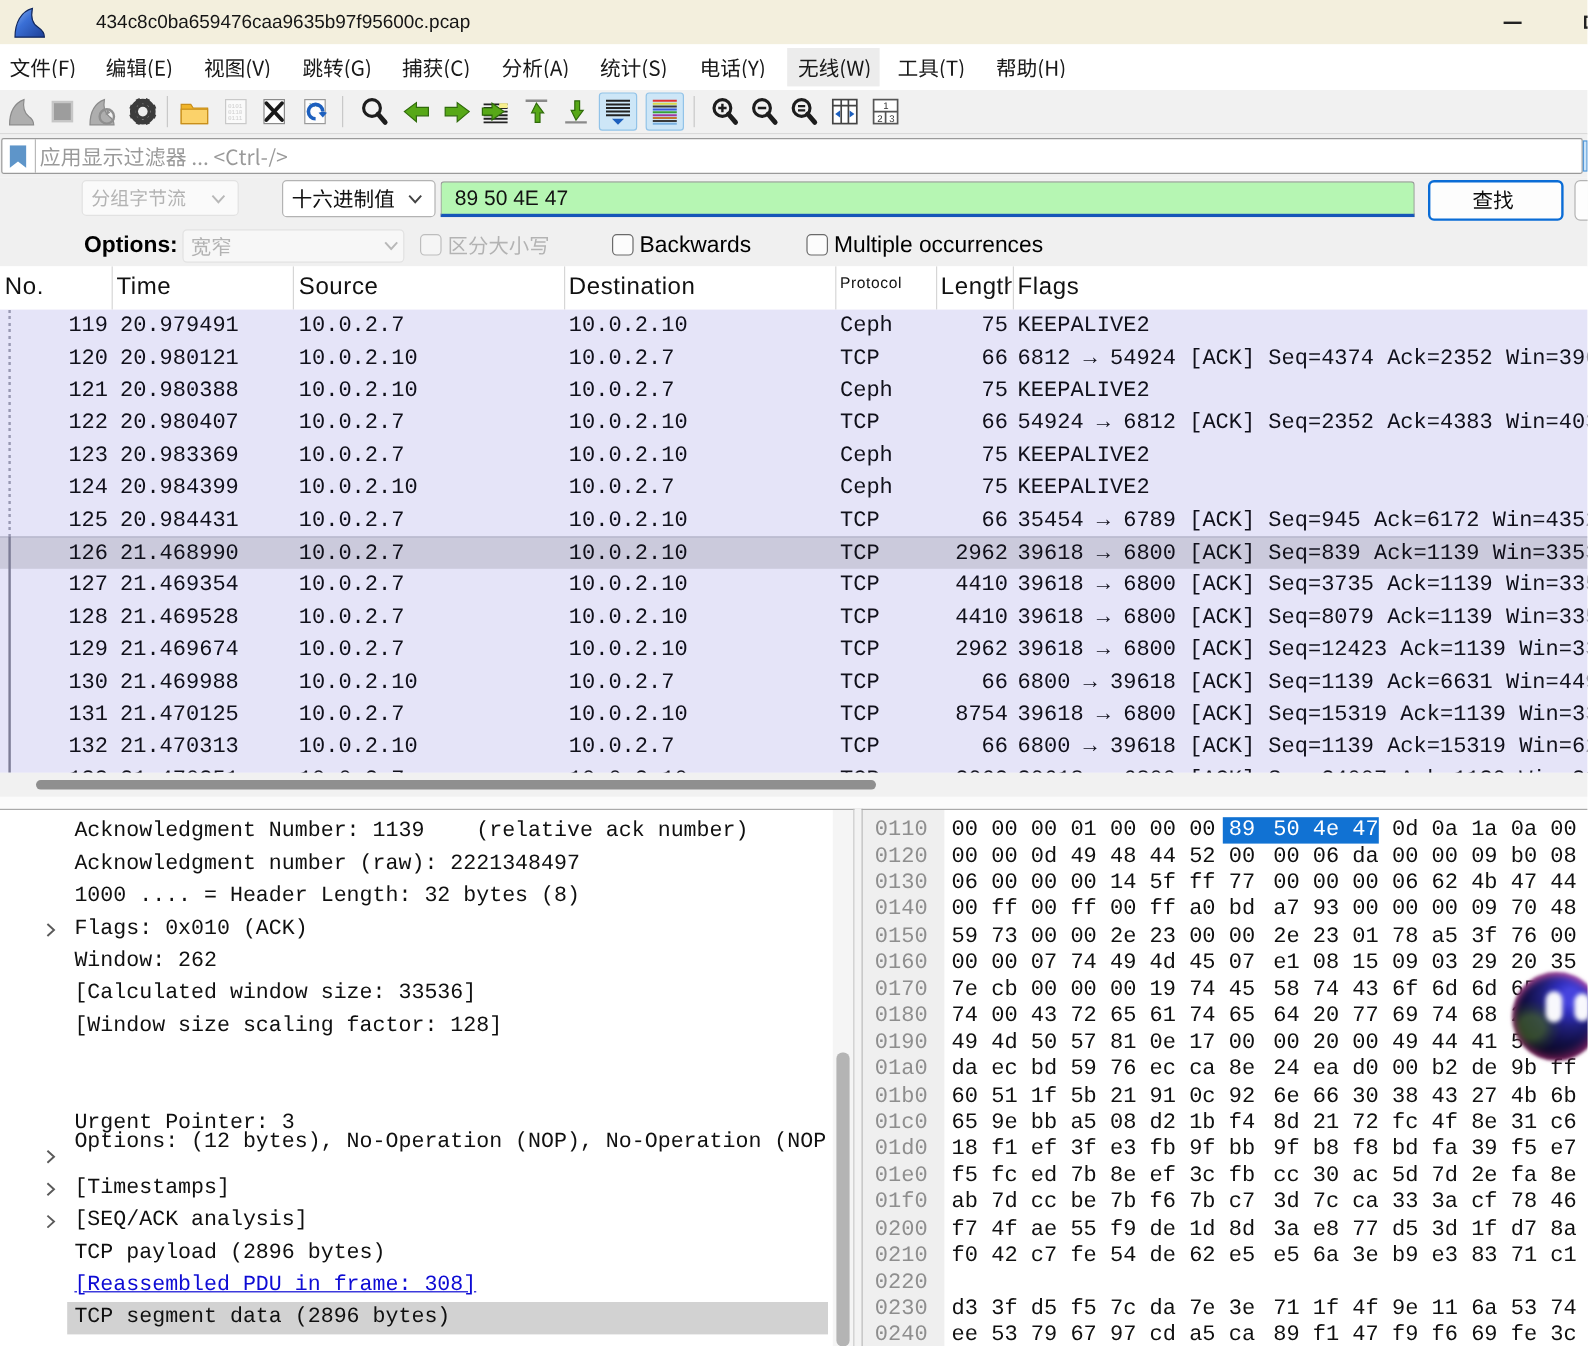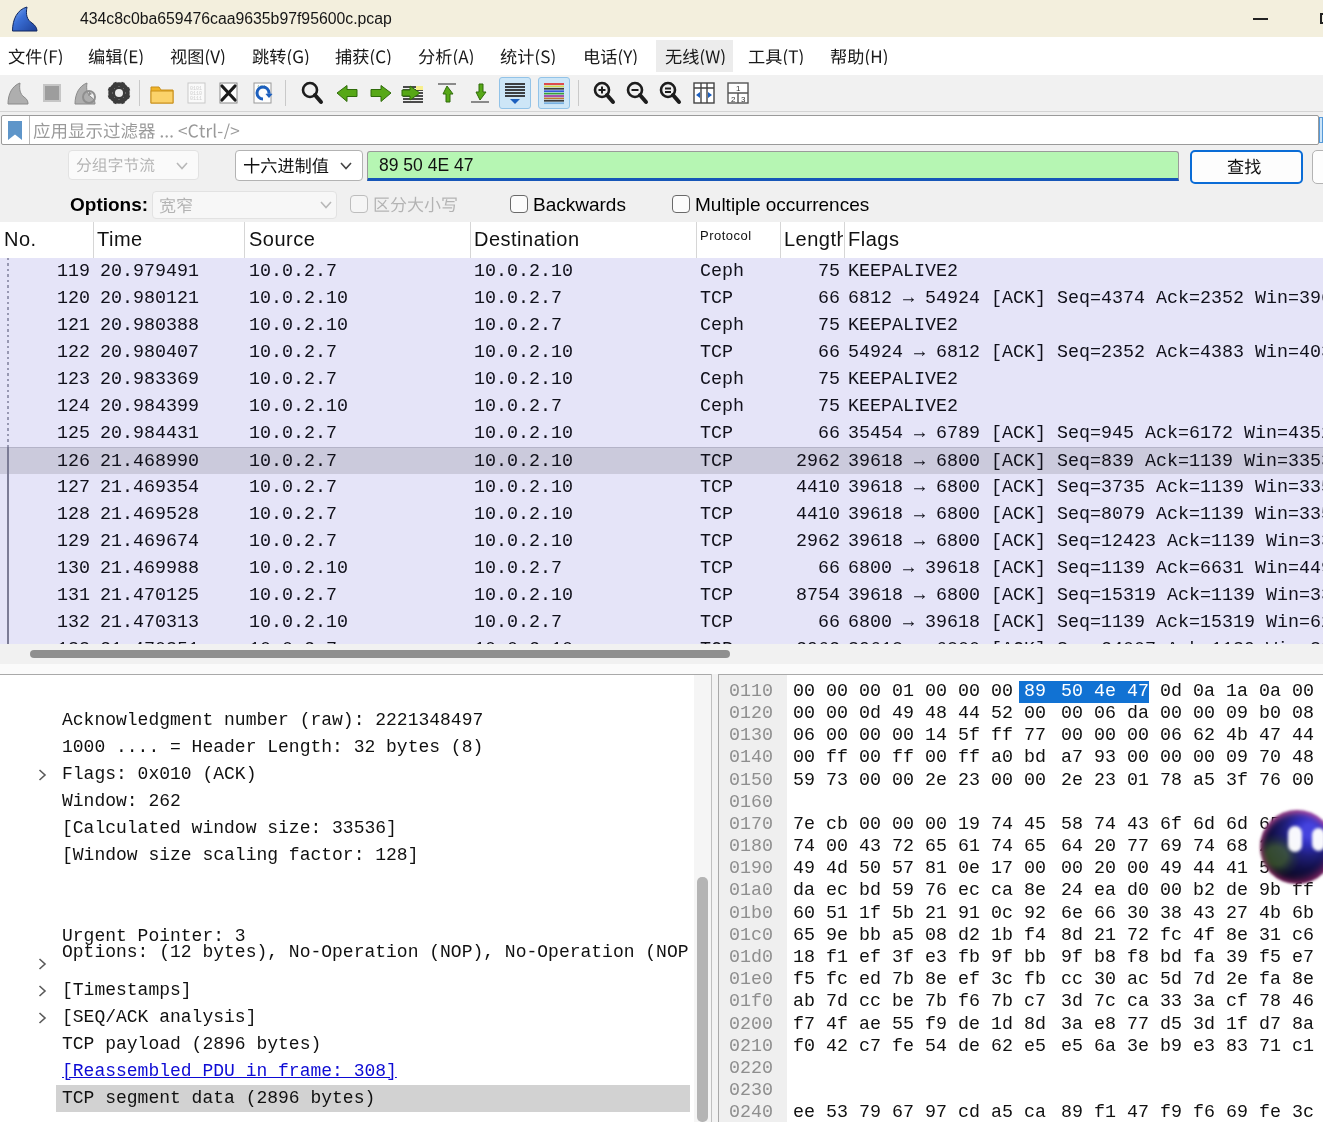--- a/index.html
+++ b/index.html
@@ -371,20 +371,21 @@
     <div class="abs" style="left:7px;top:189px;width:1.5px;height:197px;background:#7c7c96"></div>
   </div>
 <div class="abs" style="left:0;top:644px;width:1323px;height:20px;background:#f1f1f1"></div>
 <div class="abs" style="left:30px;top:650px;width:700px;height:8px;background:#8f8f8f;border-radius:4px"></div>
 <div class="abs" style="left:0;top:664px;width:1323px;height:10px;background:#fbfbfb"></div>
 <div class="abs" style="left:0;top:674px;width:1323px;height:448px;background:#fff;border-top:1px solid #a9a9a9"></div>
 <div class="abs" style="left:712px;top:674px;width:6px;height:448px;background:#f3f3f3"></div>
 <div class="abs" style="left:711px;top:674px;width:1px;height:448px;background:#c0c0c0"></div>
 <div class="abs" style="left:718px;top:674px;width:1px;height:448px;background:#a9a9a9"></div>
 <div class="abs" style="left:0;top:675px;width:711px;height:447px;overflow:hidden">
+    <div class="abs mono2" style="left:62px;top:5px;height:27px;line-height:27px;color:#101010">Acknowledgment Number: 1139    (relative ack number)</div>
     <div class="abs mono2" style="left:62px;top:32px;height:27px;line-height:27px;color:#101010">Acknowledgment number (raw): 2221348497</div>
     <div class="abs mono2" style="left:62px;top:59px;height:27px;line-height:27px;color:#101010">1000 .... = Header Length: 32 bytes (8)</div>
     <svg class="abs" style="left:38px;top:94px" width="9" height="12" viewBox="0 0 9 12">
       <path d="M1.5 1 L7 6 L1.5 11" fill="none" stroke="#5a5a5a" stroke-width="1.6"></path>
     </svg>
     <div class="abs mono2" style="left:62px;top:86px;height:27px;line-height:27px;color:#101010">Flags: 0x010 (ACK)</div>
     <div class="abs mono2" style="left:62px;top:113px;height:27px;line-height:27px;color:#101010">Window: 262</div>
     <div class="abs mono2" style="left:62px;top:140px;height:27px;line-height:27px;color:#101010">[Calculated window size: 33536]</div>
     <div class="abs mono2" style="left:62px;top:167px;height:27px;line-height:27px;color:#101010">[Window size scaling factor: 128]</div>
     <div class="abs mono2" style="left:62px;top:248px;height:27px;line-height:27px;color:#101010">Urgent Pointer: 3</div>
@@ -414,20 +415,21 @@
     <div class="abs mono" style="left:74px;top:5.9px;height:22.17px;line-height:22.17px;color:#101010">00 00 00 01 00 00 00 <span style="color:#fff">89</span><span style="display:inline-block;width:15px"></span><span style="color:#fff">50 4e 47</span> 0d 0a 1a 0a 00</div>
     <div class="abs mono" style="left:10px;top:28.1px;height:22.17px;line-height:22.17px;color:#8e8e8e">0120</div>
     <div class="abs mono" style="left:74px;top:28.1px;height:22.17px;line-height:22.17px;color:#101010">00 00 0d 49 48 44 52 00<span style="display:inline-block;width:15px"></span>00 06 da 00 00 09 b0 08</div>
     <div class="abs mono" style="left:10px;top:50.3px;height:22.17px;line-height:22.17px;color:#8e8e8e">0130</div>
     <div class="abs mono" style="left:74px;top:50.3px;height:22.17px;line-height:22.17px;color:#101010">06 00 00 00 14 5f ff 77<span style="display:inline-block;width:15px"></span>00 00 00 06 62 4b 47 44</div>
     <div class="abs mono" style="left:10px;top:72.4px;height:22.17px;line-height:22.17px;color:#8e8e8e">0140</div>
     <div class="abs mono" style="left:74px;top:72.4px;height:22.17px;line-height:22.17px;color:#101010">00 ff 00 ff 00 ff a0 bd<span style="display:inline-block;width:15px"></span>a7 93 00 00 00 09 70 48</div>
     <div class="abs mono" style="left:10px;top:94.6px;height:22.17px;line-height:22.17px;color:#8e8e8e">0150</div>
     <div class="abs mono" style="left:74px;top:94.6px;height:22.17px;line-height:22.17px;color:#101010">59 73 00 00 2e 23 00 00<span style="display:inline-block;width:15px"></span>2e 23 01 78 a5 3f 76 00</div>
     <div class="abs mono" style="left:10px;top:116.8px;height:22.17px;line-height:22.17px;color:#8e8e8e">0160</div>
+    <div class="abs mono" style="left:74px;top:116.8px;height:22.17px;line-height:22.17px;color:#101010">00 00 07 74 49 4d 45 07<span style="display:inline-block;width:15px"></span>e1 08 15 09 03 29 20 35</div>
     <div class="abs mono" style="left:10px;top:138.9px;height:22.17px;line-height:22.17px;color:#8e8e8e">0170</div>
     <div class="abs mono" style="left:74px;top:138.9px;height:22.17px;line-height:22.17px;color:#101010">7e cb 00 00 00 19 74 45<span style="display:inline-block;width:15px"></span>58 74 43 6f 6d 6d 65 6e</div>
     <div class="abs mono" style="left:10px;top:161.1px;height:22.17px;line-height:22.17px;color:#8e8e8e">0180</div>
     <div class="abs mono" style="left:74px;top:161.1px;height:22.17px;line-height:22.17px;color:#101010">74 00 43 72 65 61 74 65<span style="display:inline-block;width:15px"></span>64 20 77 69 74 68 20 47</div>
     <div class="abs mono" style="left:10px;top:183.3px;height:22.17px;line-height:22.17px;color:#8e8e8e">0190</div>
     <div class="abs mono" style="left:74px;top:183.3px;height:22.17px;line-height:22.17px;color:#101010">49 4d 50 57 81 0e 17 00<span style="display:inline-block;width:15px"></span>00 20 00 49 44 41 54 78</div>
     <div class="abs mono" style="left:10px;top:205.4px;height:22.17px;line-height:22.17px;color:#8e8e8e">01a0</div>
     <div class="abs mono" style="left:74px;top:205.4px;height:22.17px;line-height:22.17px;color:#101010">da ec bd 59 76 ec ca 8e<span style="display:inline-block;width:15px"></span>24 ea d0 00 b2 de 9b ff</div>
     <div class="abs mono" style="left:10px;top:227.6px;height:22.17px;line-height:22.17px;color:#8e8e8e">01b0</div>
     <div class="abs mono" style="left:74px;top:227.6px;height:22.17px;line-height:22.17px;color:#101010">60 51 1f 5b 21 91 0c 92<span style="display:inline-block;width:15px"></span>6e 66 30 38 43 27 4b 6b</div>
@@ -438,20 +440,21 @@
     <div class="abs mono" style="left:10px;top:294.1px;height:22.17px;line-height:22.17px;color:#8e8e8e">01e0</div>
     <div class="abs mono" style="left:74px;top:294.1px;height:22.17px;line-height:22.17px;color:#101010">f5 fc ed 7b 8e ef 3c fb<span style="display:inline-block;width:15px"></span>cc 30 ac 5d 7d 2e fa 8e</div>
     <div class="abs mono" style="left:10px;top:316.3px;height:22.17px;line-height:22.17px;color:#8e8e8e">01f0</div>
     <div class="abs mono" style="left:74px;top:316.3px;height:22.17px;line-height:22.17px;color:#101010">ab 7d cc be 7b f6 7b c7<span style="display:inline-block;width:15px"></span>3d 7c ca 33 3a cf 78 46</div>
     <div class="abs mono" style="left:10px;top:338.5px;height:22.17px;line-height:22.17px;color:#8e8e8e">0200</div>
     <div class="abs mono" style="left:74px;top:338.5px;height:22.17px;line-height:22.17px;color:#101010">f7 4f ae 55 f9 de 1d 8d<span style="display:inline-block;width:15px"></span>3a e8 77 d5 3d 1f d7 8a</div>
     <div class="abs mono" style="left:10px;top:360.6px;height:22.17px;line-height:22.17px;color:#8e8e8e">0210</div>
     <div class="abs mono" style="left:74px;top:360.6px;height:22.17px;line-height:22.17px;color:#101010">f0 42 c7 fe 54 de 62 e5<span style="display:inline-block;width:15px"></span>e5 6a 3e b9 e3 83 71 c1</div>
     <div class="abs mono" style="left:10px;top:382.8px;height:22.17px;line-height:22.17px;color:#8e8e8e">0220</div>
     <div class="abs mono" style="left:10px;top:405.0px;height:22.17px;line-height:22.17px;color:#8e8e8e">0230</div>
+    <div class="abs mono" style="left:74px;top:405.0px;height:22.17px;line-height:22.17px;color:#101010">d3 3f d5 f5 7c da 7e 3e<span style="display:inline-block;width:15px"></span>71 1f 4f 9e 11 6a 53 74</div>
     <div class="abs mono" style="left:10px;top:427.1px;height:22.17px;line-height:22.17px;color:#8e8e8e">0240</div>
     <div class="abs mono" style="left:74px;top:427.1px;height:22.17px;line-height:22.17px;color:#101010">ee 53 79 67 97 cd a5 ca<span style="display:inline-block;width:15px"></span>89 f1 47 f9 f6 69 fe 3c</div>
   </div>
 <div class="abs" style="left:1260px;top:810px;width:74px;height:74px;border-radius:50%;filter:blur(1.3px);
 background:
 radial-gradient(ellipse 45% 40% at 22% 62%, rgba(85,125,45,.55) 0 30%, rgba(60,90,45,.25) 55%, rgba(0,0,0,0) 75%),
 radial-gradient(circle at 67% 28%, #4543de 0 9%, #2e2dba 20%, #1f1e78 35%, #121048 52%, #0b0a28 68%, #0a081c 82%, #27101f 97%);
 box-shadow:inset 0 3px 6px rgba(230,100,170,.75), inset -3px -4px 7px rgba(200,50,130,.5), inset 3px 0 5px rgba(150,40,100,.35), 0 0 2px rgba(200,60,140,.5)"></div>
 <div class="abs" style="left:1288px;top:826px;width:14px;height:26px;background:rgba(255,255,255,.97);border-radius:7px;filter:blur(1.6px)"></div>
 <div class="abs" style="left:1312px;top:828px;width:13px;height:23px;background:rgba(255,255,255,.97);border-radius:7px;filter:blur(1.6px)"></div>

